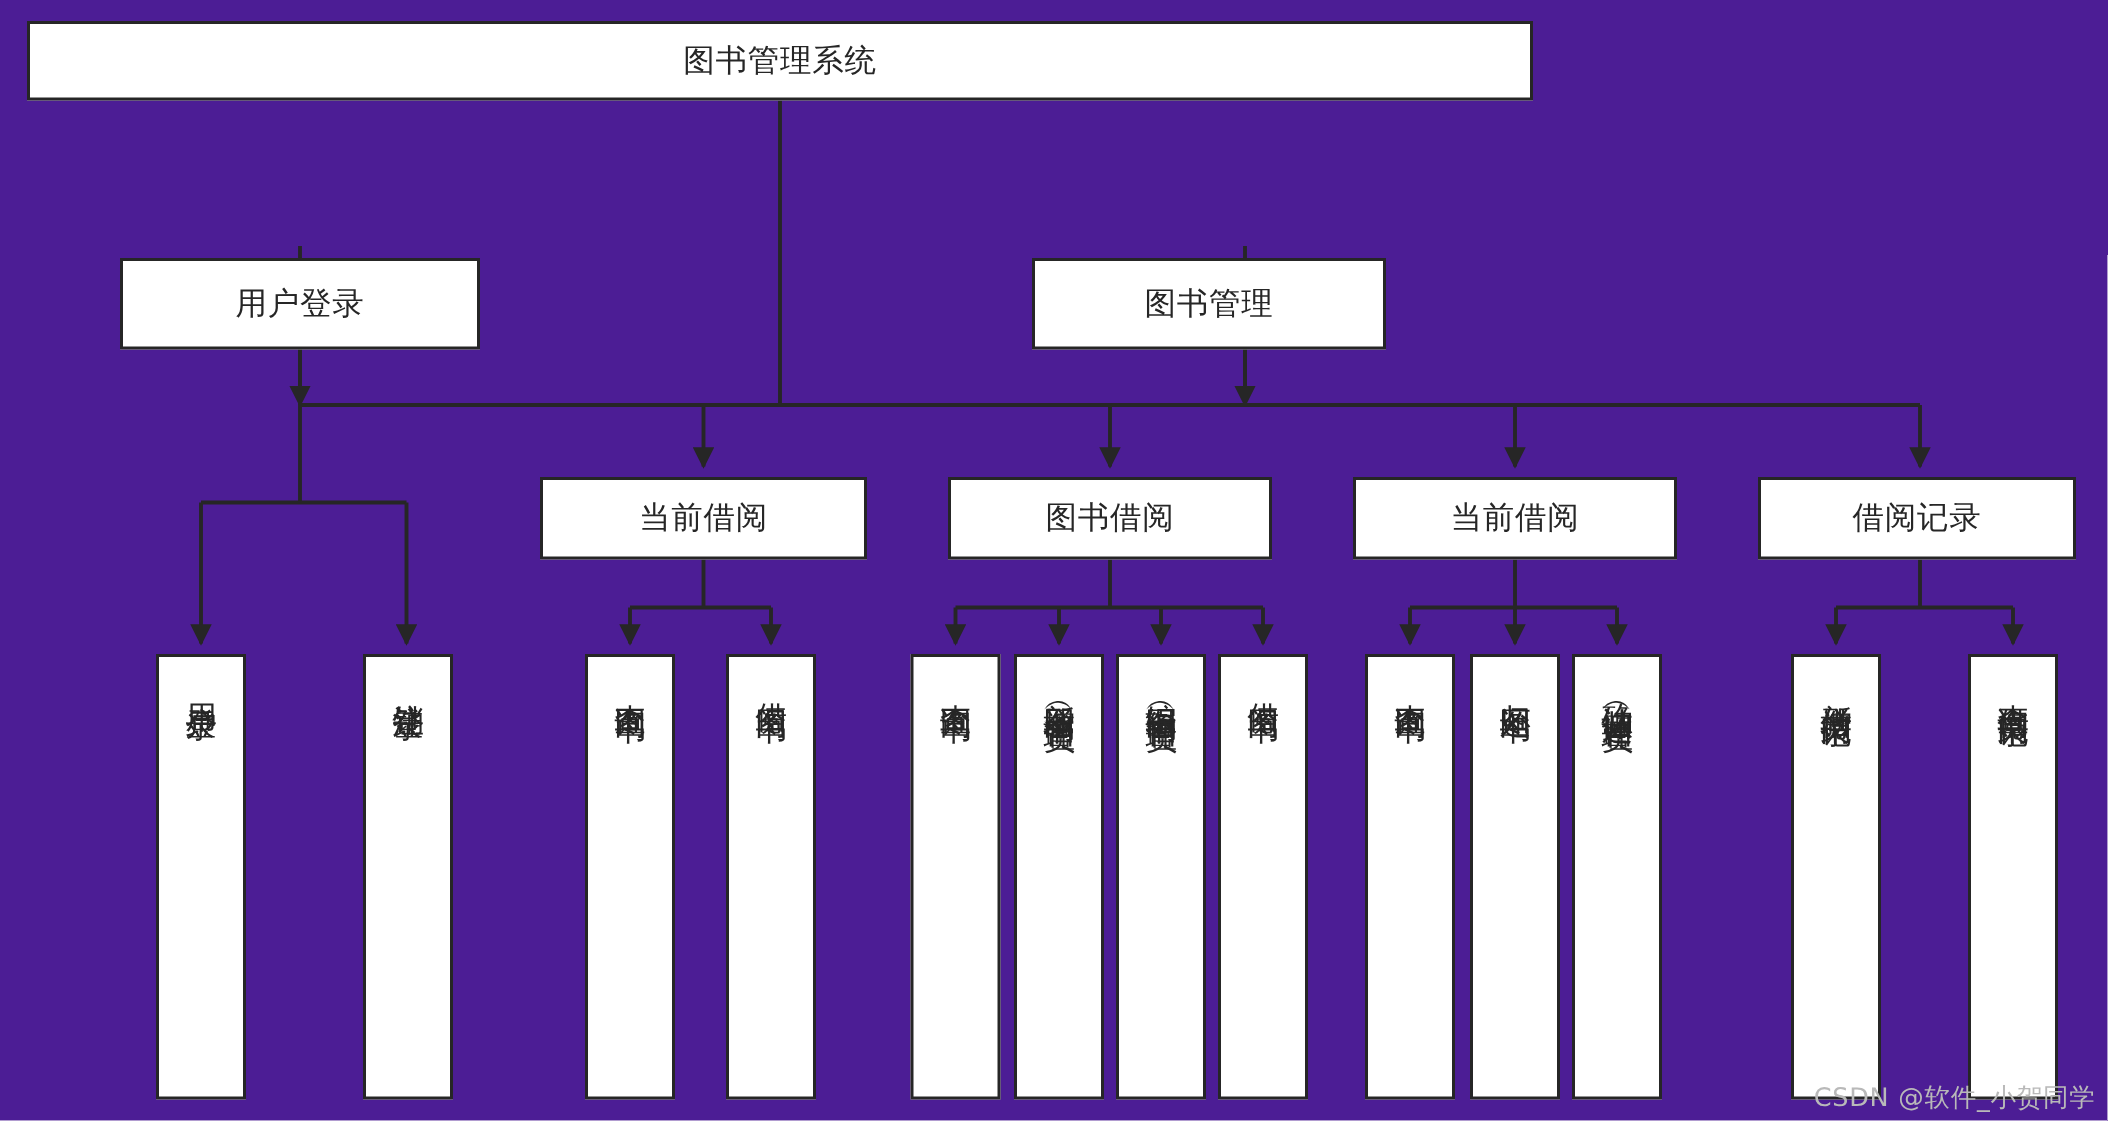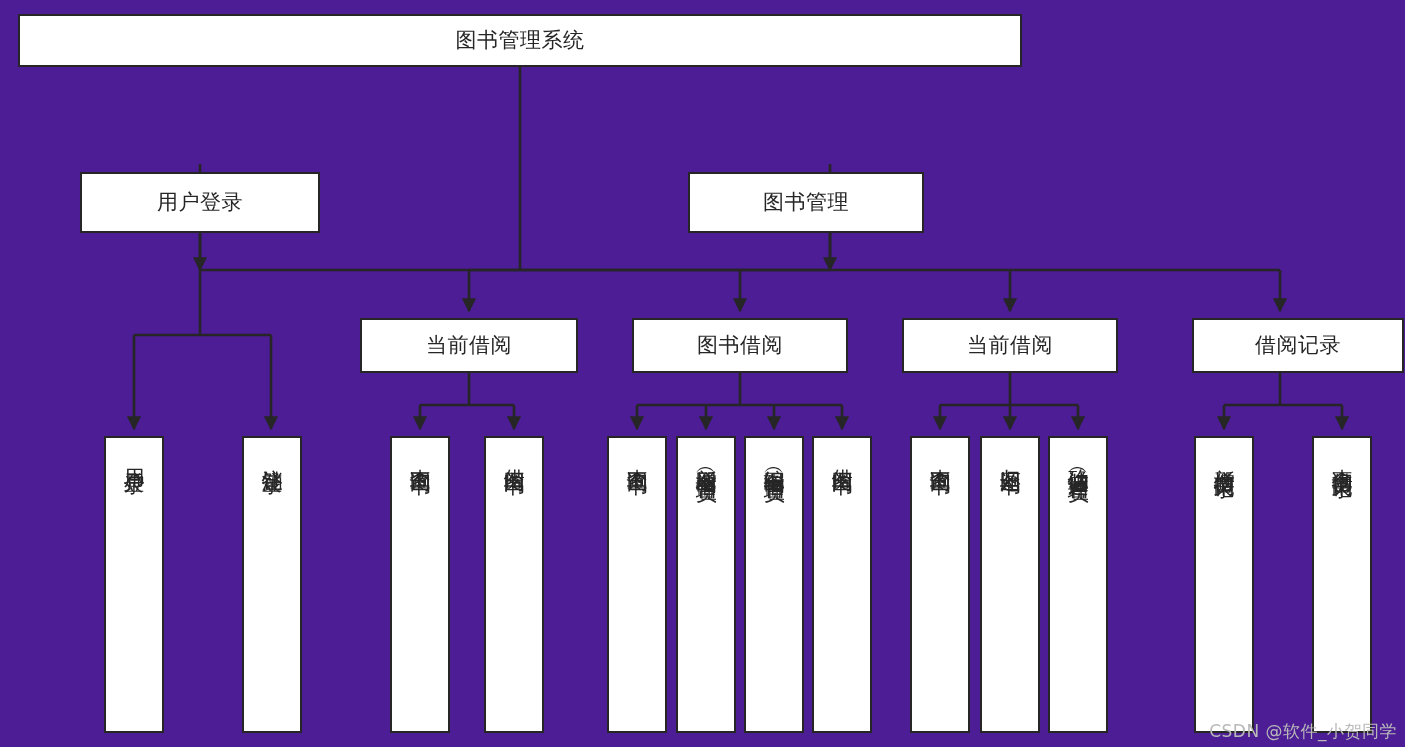--- a/index.html
+++ b/index.html
@@ -139,21 +139,21 @@
   </div>
 
   <div class="node" style="left:632px; top:318px; width:216px; height:55px;">
     <span class="node-label">图书借阅</span>
   </div>
 
   <div class="node" style="left:902px; top:318px; width:216px; height:55px;">
     <span class="node-label">当前借阅</span>
   </div>
 
-  <div class="node" style="left:1172px; top:318px; width:212px; height:55px;margin-left:20px;">
+  <div class="node" style="left:1172px; top:318px; width:212px; height:55px;">
     <span class="node-label">借阅记录</span>
   </div>
 
   <div class="node vertical" style="left:104px; top:436px; width:60px; height:297px;">
     <span class="node-label">用户登录</span>
   </div>
   <div class="node vertical" style="left:242px; top:436px; width:60px; height:297px;">
     <span class="node-label">注销登录</span>
   </div>
 

